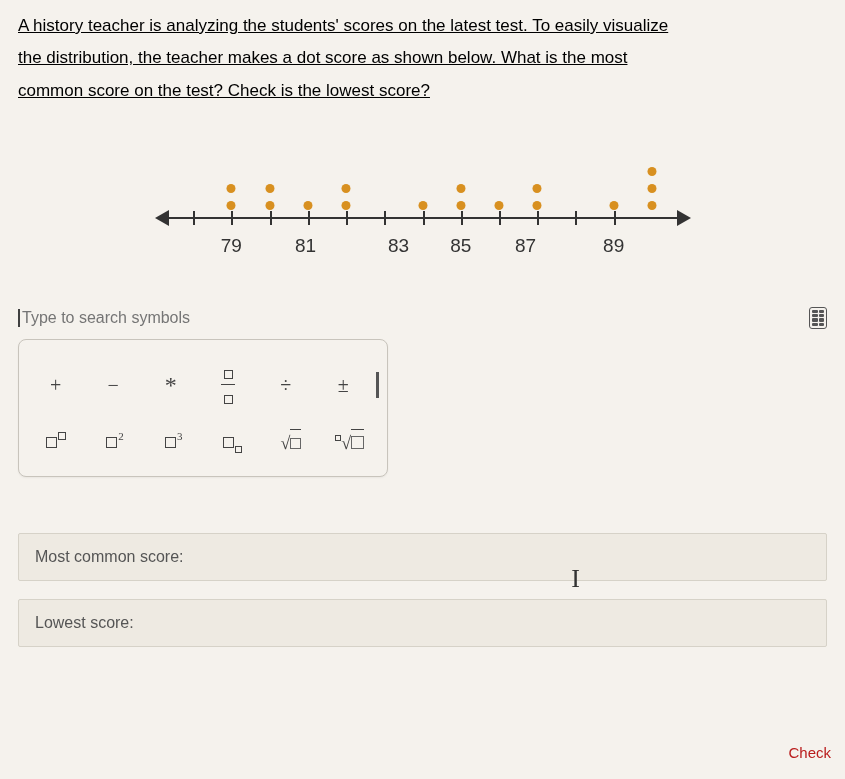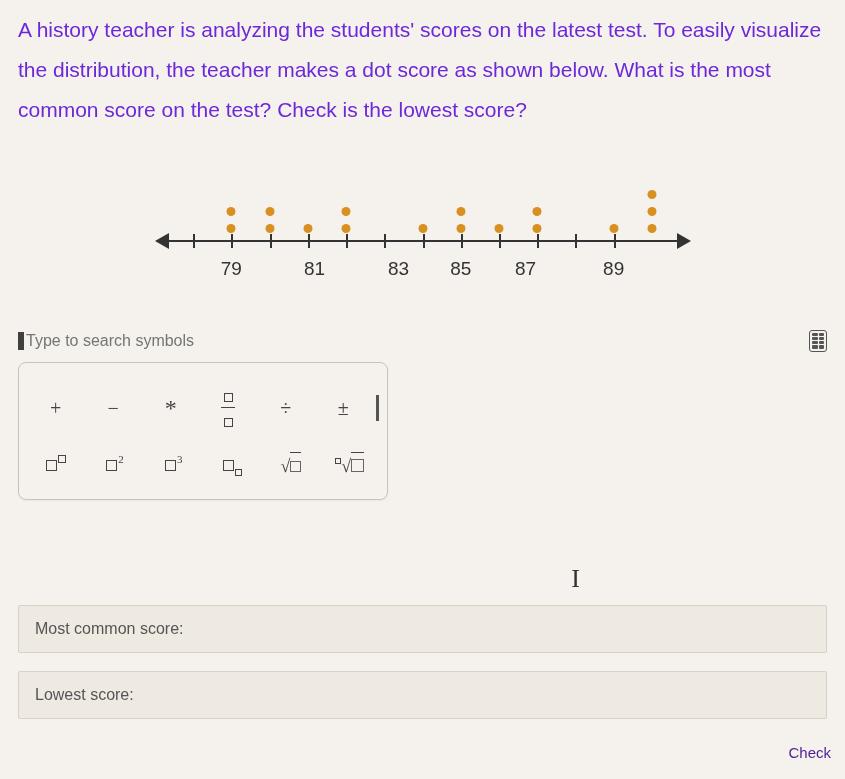--- a/index.html
+++ b/index.html
@@ -10,25 +10,26 @@
     body {
       font-family: -apple-system, BlinkMacSystemFont, 'Segoe UI', Arial, sans-serif;
       background: #f5f2ed;
       width: 845px;
       height: 779px;
       padding: 10px 18px;
       position: relative;
       color: #333;
     }
     .question-text {
-      font-size: 21px;
+      font-size: 17px;
       line-height: 1.9;
-      color: #6d28d9;
+      color: #000000;
       margin-bottom: 20px;
       max-width: 810px;
+      text-decoration: underline;
     }
     .dot-plot {
       position: relative;
       width: 520px;
       height: 130px;
       margin: 30px auto 40px auto;
     }
     .axis-line {
       position: absolute;
       left: 0;
@@ -84,21 +85,21 @@
       align-items: center;
       justify-content: space-between;
       margin-top: 40px;
       margin-bottom: 10px;
     }
     .search-input {
       font-size: 16px;
       color: #888;
       border: none;
       background: transparent;
-      border-left: 6px solid #404040;
+      border-left: 2px solid #404040;
       padding-left: 2px;
       width: 300px;
     }
     .keypad-icon {
       width: 18px;
       height: 22px;
       border: 1.5px solid #555;
       border-radius: 3px;
       display: grid;
       grid-template-columns: 1fr 1fr;
@@ -160,36 +161,36 @@
       height: 11px;
       border: 1.2px solid #444;
     }
     .big-box {
       display: inline-block;
       width: 13px;
       height: 13px;
       border: 1.2px solid #444;
     }
     .answer-area {
-      margin-top: 105px;
+      margin-top: 56px;
     }
     .answer-box {
       background: #eeeae2;
       border: 1px solid #d6d2c8;
       border-radius: 2px;
       padding: 14px 16px;
       margin-bottom: 18px;
       font-size: 16px;
       color: #555;
     }
     .check-btn {
       position: absolute;
       right: 14px;
       bottom: 18px;
-      color: #4c1d95;
+      color: #b91c1c;
       font-size: 15px;
       cursor: pointer;
     }
     .text-cursor {
       position: absolute;
       font-family: serif;
       font-size: 26px;
       color: #333;
       right: 265px;
       bottom: 185px;
@@ -215,21 +216,21 @@
       <div class="tick" style="left: 145.294px;"></div>
       <div class="tick" style="left: 183.529px;"></div>
       <div class="tick" style="left: 221.765px;"></div>
       <div class="tick" style="left: 260px;"></div>
       <div class="tick" style="left: 298.235px;"></div>
       <div class="tick" style="left: 336.471px;"></div>
       <div class="tick" style="left: 374.706px;"></div>
       <div class="tick" style="left: 412.941px;"></div>
       <div class="tick" style="left: 451.176px;"></div>
       <div class="tick-label" style="left: 68.8235px; text-align: center;">79</div>
-      <div class="tick-label" style="left: 152px;">81</div>
+      <div class="tick-label" style="left: 143px;">81</div>
       <div class="tick-label" style="left: 236px;">83</div>
       <div class="tick-label" style="left: 298.235px;">85</div>
       <div class="tick-label" style="left: 363px;">87</div>
       <div class="tick-label" style="left: 451.176px;">89</div>
       <div class="dot" style="left: 68.8235px; top: 64px; background: rgb(216, 144, 32);"></div>
       <div class="dot" style="left: 68.8235px; top: 47px; background: rgb(216, 144, 32);"></div>
       <div class="dot" style="left: 107.059px; top: 64px; background: rgb(216, 144, 32);"></div>
       <div class="dot" style="left: 107.059px; top: 47px; background: rgb(216, 144, 32);"></div>
       <div class="dot" style="left: 145.294px; top: 64px; background: rgb(216, 144, 32);"></div>
       <div class="dot" style="left: 183.529px; top: 64px; background: rgb(216, 144, 32);"></div>

